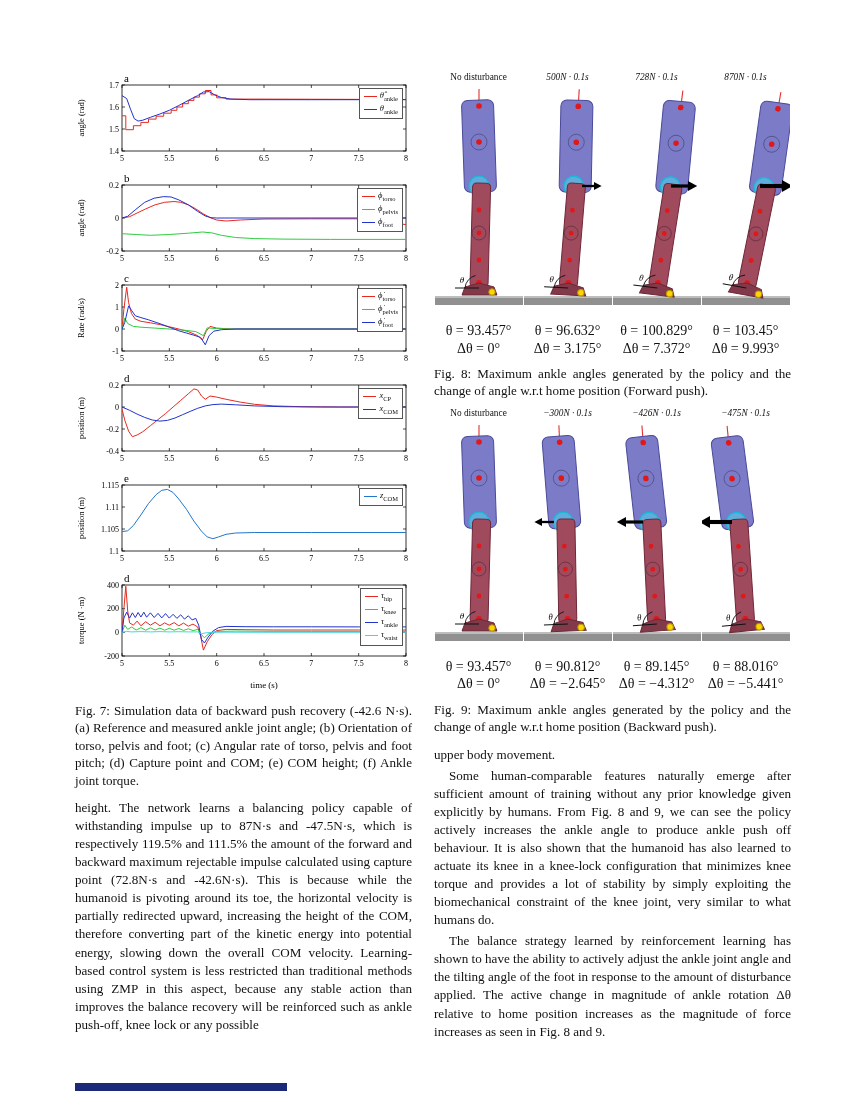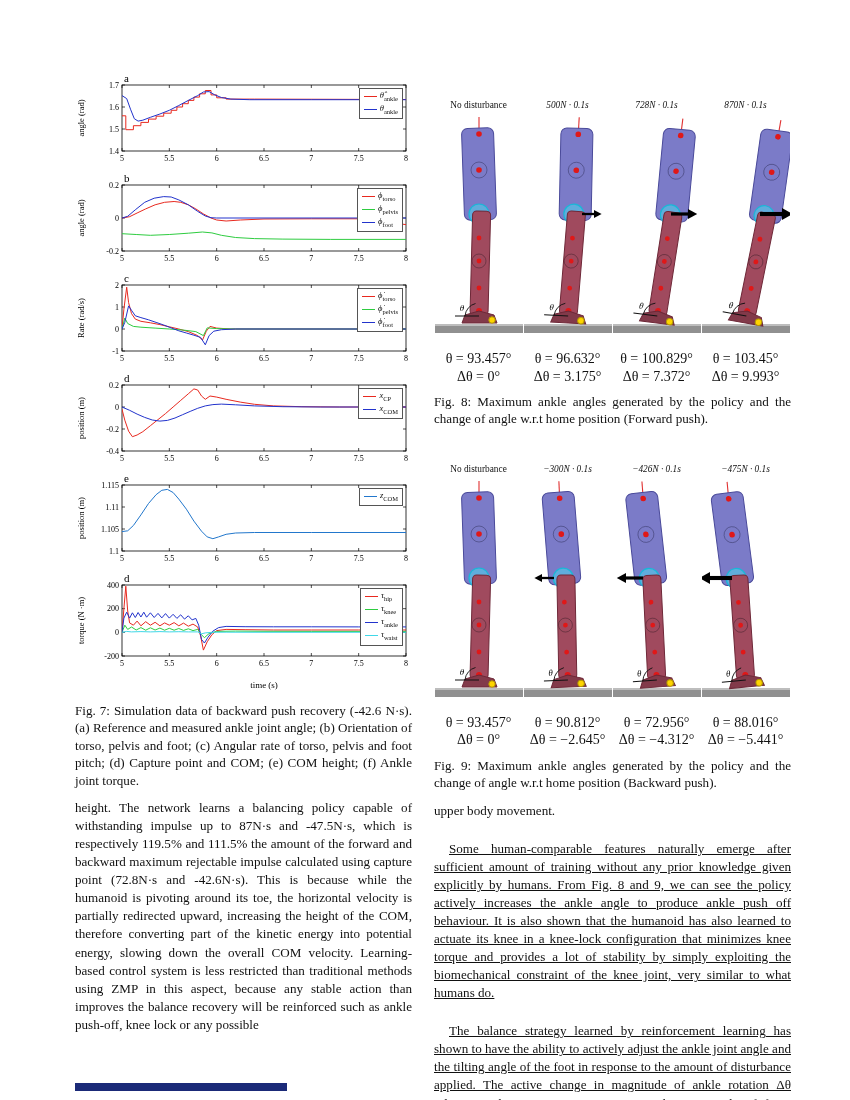--- a/index.html
+++ b/index.html
@@ -9,25 +9,25 @@
   .col-left{position:absolute;left:75px;top:72px;width:337px;}
   .col-right{position:absolute;left:434px;top:72px;width:357px;}
   .chart{position:relative;width:337px;}
   .legend{position:absolute;border:1px solid #555;background:#fff;padding:1px 4px 2px;font-size:8.5px;line-height:1.3;}
   .leg-row{display:flex;align-items:center;gap:3px;white-space:nowrap;}
   .leg-line{display:inline-block;width:13px;height:0;border-top:1.7px solid #000;}
   .leg-lab i{font-family:"Liberation Serif",serif;}
   .leg-lab sub{font-size:6.5px;}
   .caption{font-size:13.1px;line-height:1.33;text-align:justify;margin-top:8px;}
   .body-text{font-size:13.1px;line-height:1.38;text-align:justify;margin-top:10px;}
-  .body-text + .body-text{margin-top:20px;text-decoration:underline;}
+  .body-text + .body-text{margin-top:3px;}
   .indent{text-indent:15px;}
   .figure-row{display:flex;}
   .fig-cell{width:89px;text-align:center;}
-  .force-label{font-size:9.3px;height:14px;white-space:nowrap;margin-top:28px;}
+  .force-label{font-size:9.3px;height:14px;white-space:nowrap;}
   .force-label.math{font-style:italic;}
   .angle-line{font-size:14px;line-height:1.25;white-space:nowrap;}
   .footer-bar{position:absolute;left:75px;top:1083px;width:212px;height:8px;background:#1b2a78;}
 </style>
 </head>
 <body>
 
 <div class="page">
   <div class="col-left">
     <div id="charts">
@@ -548,21 +548,21 @@
               <circle cx="44" cy="174" r="2.4" fill="#e01818"></circle>
               <circle cx="44" cy="197" r="3" fill="#e01818"></circle>
               <polygon points="27,209 30,201 44,197 59,201 62,209" fill="#823a4a" stroke="#6e2838"></polygon>
               <circle cx="57" cy="206" r="3.2" fill="#ffd400" stroke="#b59a00"></circle>
               <line x1="44" y1="202" x2="20" y2="202" stroke="#111" stroke-width="1"></line>
               <path d="M 30 202 A 14 14 0 0 1 40.5 189.5" fill="none" stroke="#111" stroke-width="0.9"></path>
               <text x="27" y="197" font-size="9" text-anchor="middle" fill="#000" font-family="Liberation Serif, serif" font-style="italic">θ</text>
             </g>
             <line x1="30" y1="100" x2="13" y2="100" stroke="#000" stroke-width="3.2"></line>
             <polygon points="13,95 3.8000000000000007,100 13,105" fill="#000"></polygon>
-          </svg><div class="angle-line">θ = 72.956°</div><div class="angle-line">Δθ = −4.312°</div></div>
+          </svg><div class="angle-line">θ = 89.145°</div><div class="angle-line">Δθ = −4.312°</div></div>
         <div class="fig-cell"><div class="force-label math">−475N · 0.1s</div><svg width="88" height="232">
             <rect x="0" y="210" width="88" height="9" fill="#909090"></rect>
             <rect x="0" y="210" width="88" height="2" fill="#bdbdbd"></rect>
             <g transform="rotate(-5.4 44 204)">
               <line x1="44" y1="3" x2="44" y2="209" stroke="#e03030" stroke-width="1.1"></line>
               <rect x="28" y="14" width="32" height="92" rx="6" fill="#7b7bc8" stroke="#4a4a9a" stroke-width="1" transform="rotate(-2 44 60)"></rect>
               <circle cx="44" cy="56" r="8" fill="none" stroke="#3a3a6a" stroke-width="0.8" opacity="0.7"></circle>
               <circle cx="44" cy="20" r="2.8" fill="#e01818"></circle>
               <circle cx="44" cy="56" r="2.8" fill="#e01818"></circle>
               <circle cx="44" cy="100" r="10" fill="#45e0f0" fill-opacity="0.5" stroke="#18b8d8" stroke-width="1.2"></circle>

